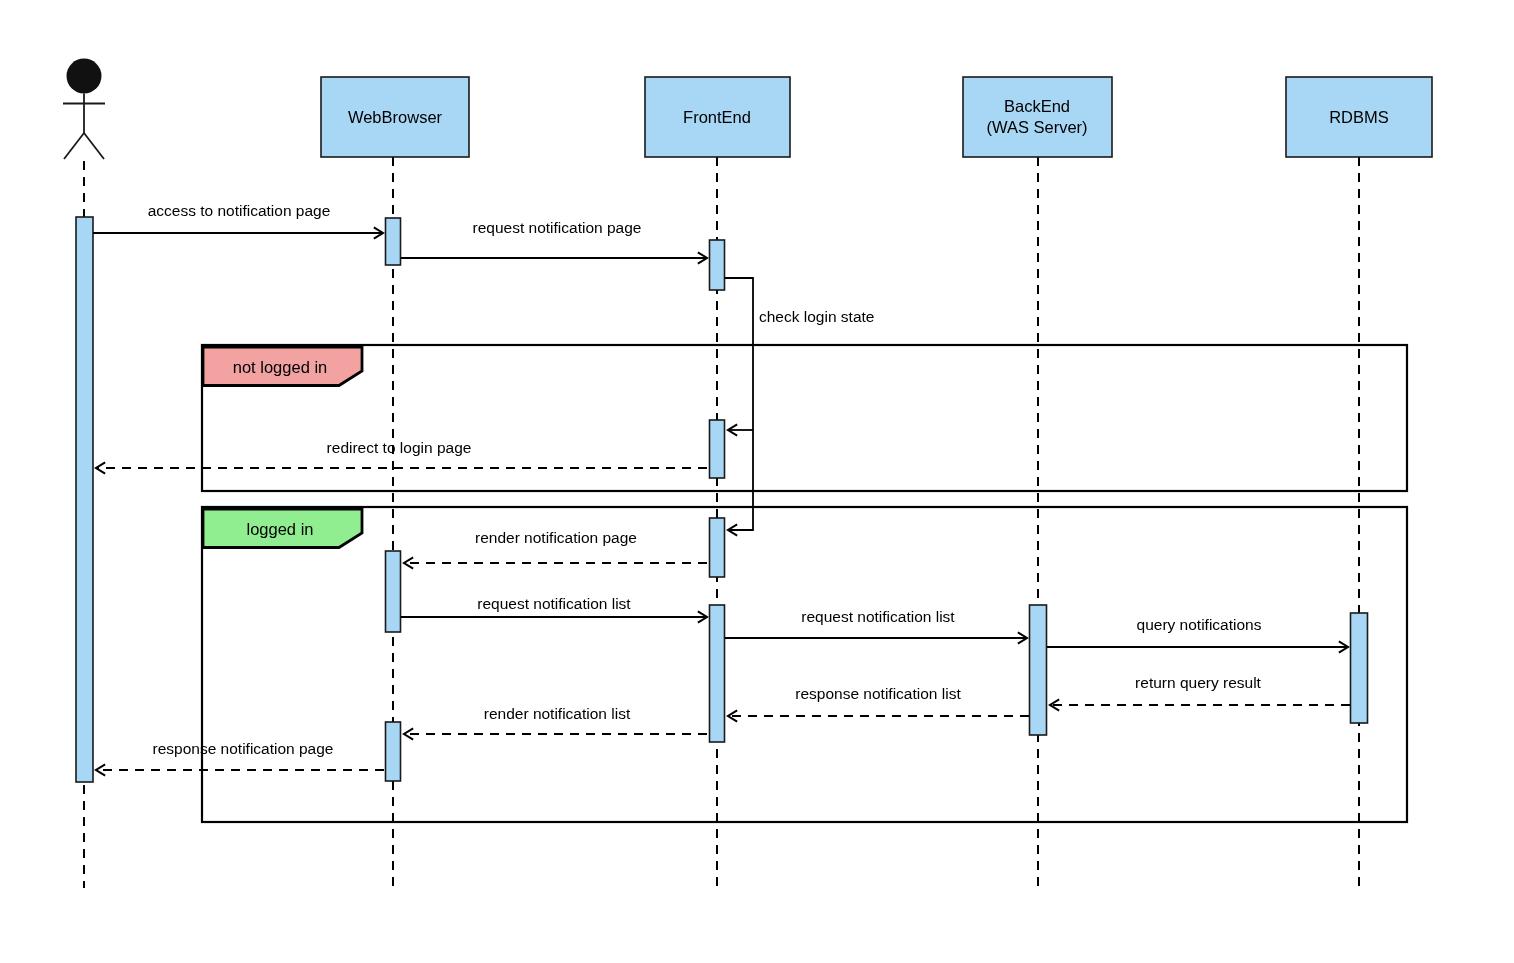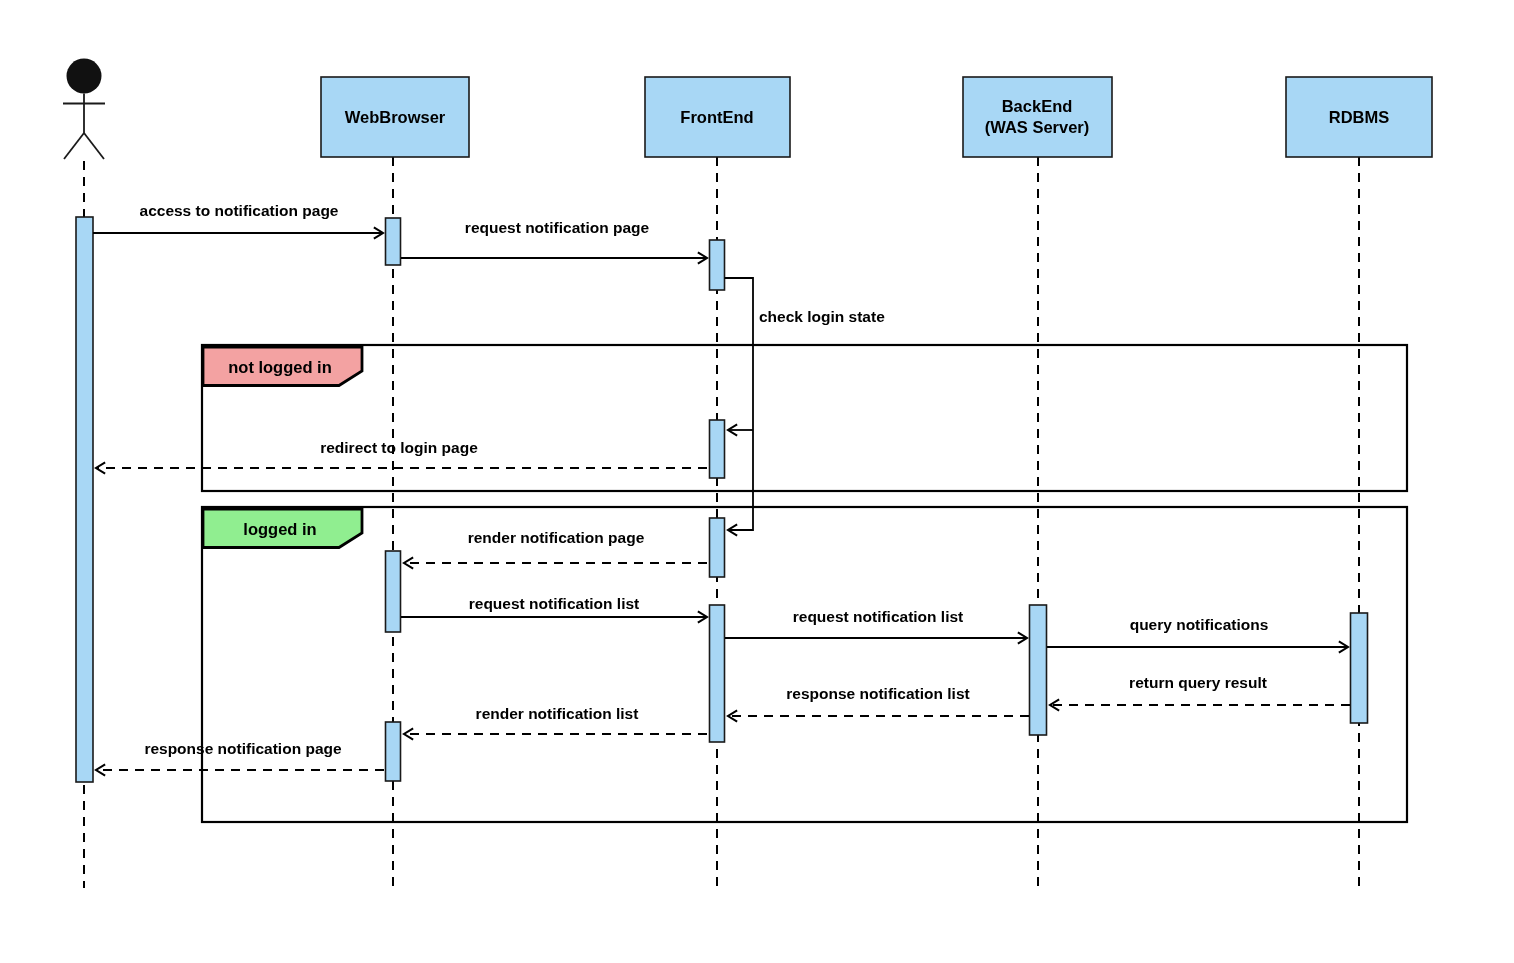--- a/index.html
+++ b/index.html
@@ -7,21 +7,20 @@
     padding: 0;
     background: #ffffff;
     font-family: "Liberation Sans", sans-serif;
   }
   .canvas-wrap {
     width: 1514px;
     height: 963px;
     position: relative;
     background: #ffffff;
     overflow: hidden;
-    font-weight: bold;
   }
   svg { display: block; }
   text {
     font-family: "Liberation Sans", sans-serif;
     fill: #000000;
   }
   .participant-label { font-size: 16.5px; }
   .msg-label { font-size: 15.5px; }
   .frag-label { font-size: 16.5px; }
   .lifeline {

